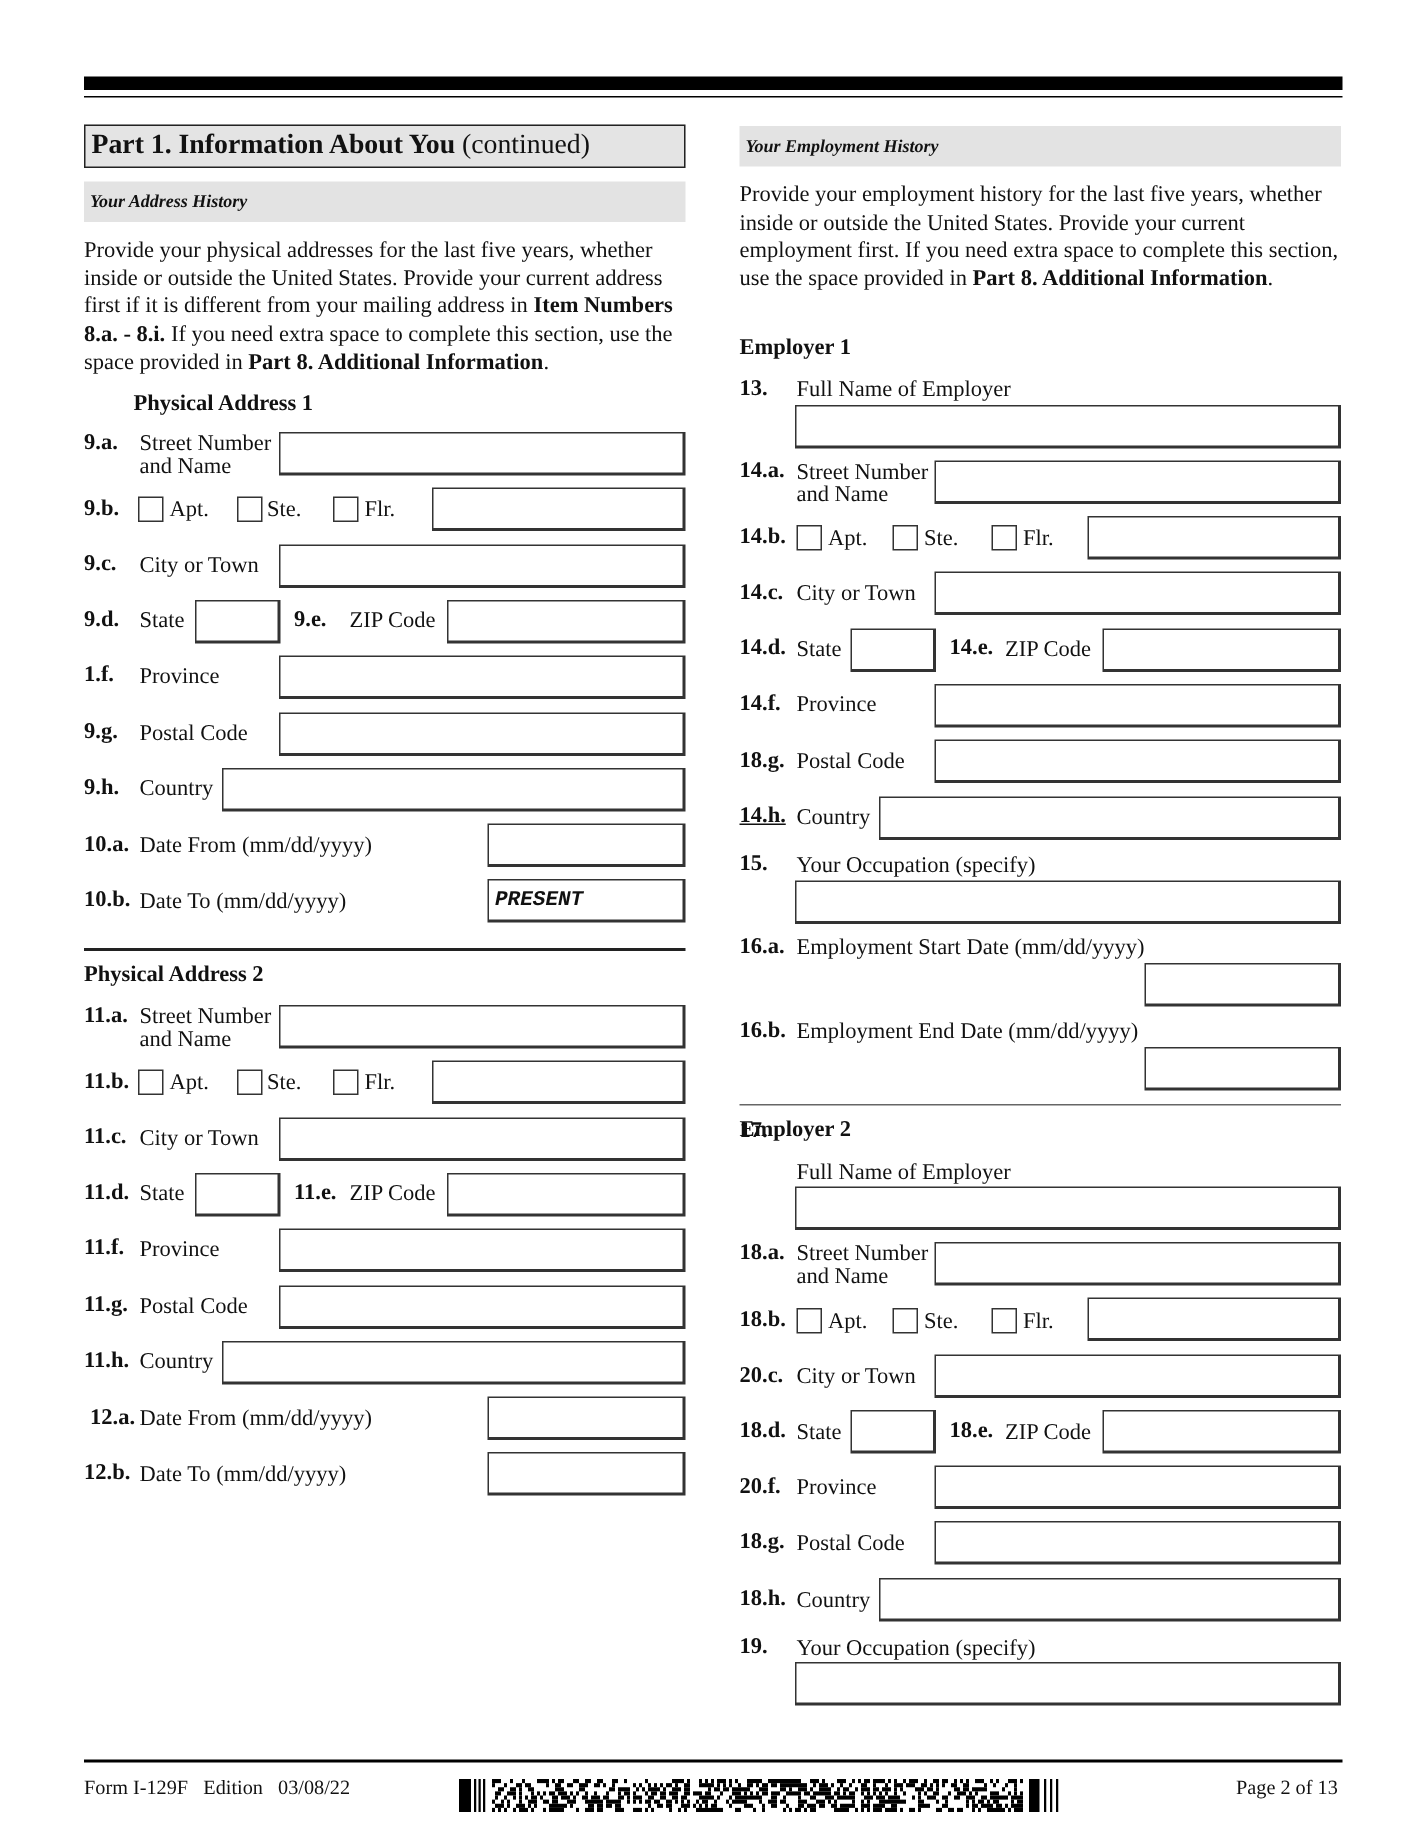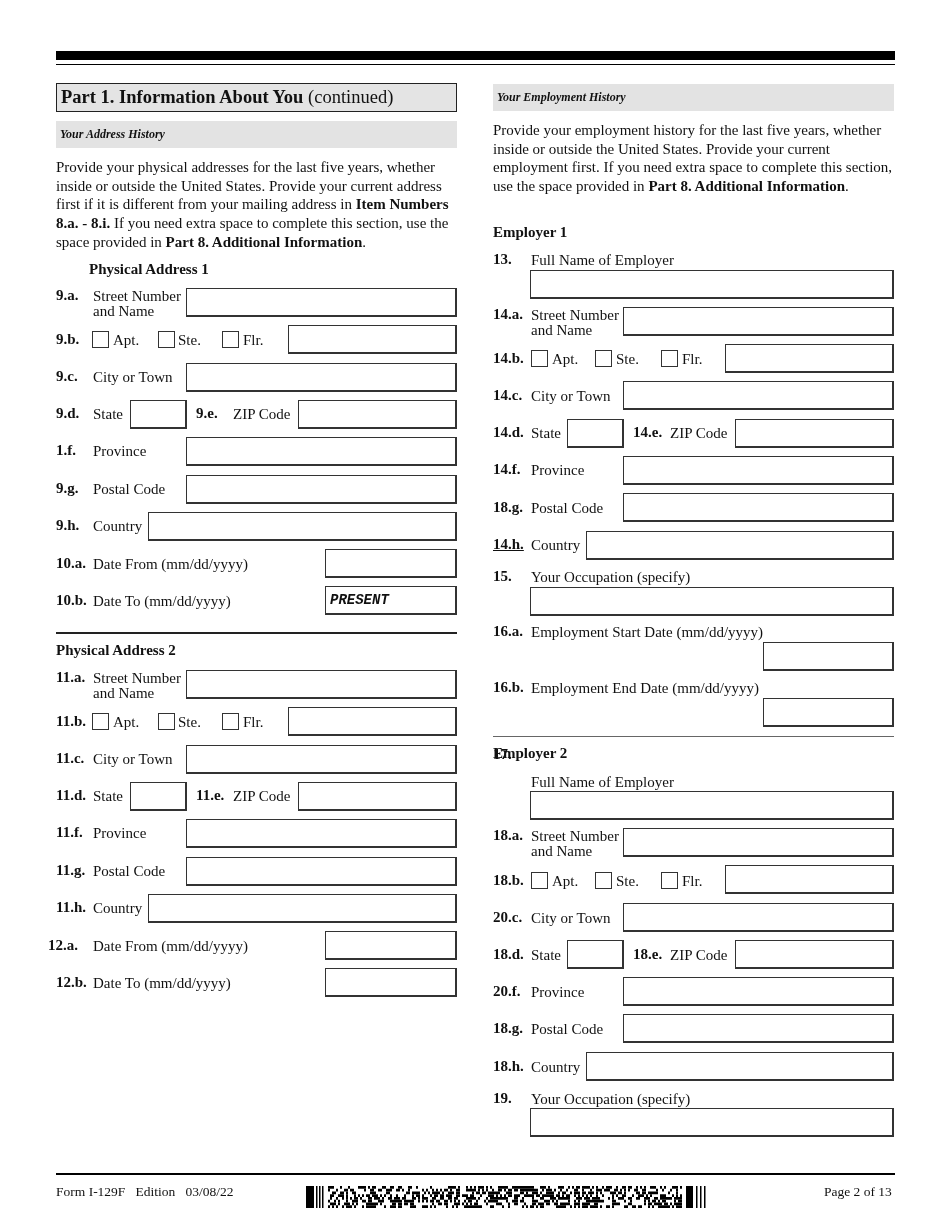--- a/index.html
+++ b/index.html
@@ -124,21 +124,21 @@
 <div class="box" style="left:186px; top:819px; width:271px;"></div>
 
 <div class="num" style="left:56px; top:862px;">11.g.</div>
 <div class="lbl" style="left:93px; top:863px;">Postal Code</div>
 <div class="box" style="left:186px; top:857px; width:271px;"></div>
 
 <div class="num" style="left:56px; top:899px;">11.h.</div>
 <div class="lbl" style="left:93px; top:900px;">Country</div>
 <div class="box" style="left:148px; top:894px; width:309px;"></div>
 
-<div class="num" style="left:48px; top:937px;">12.a.</div>
+<div class="num" style="left:60px; top:937px;">12.a.</div>
 <div class="lbl" style="left:93px; top:938px;">Date From (mm/dd/yyyy)</div>
 <div class="box" style="left:325px; top:931px; width:132px;"></div>
 
 <div class="num" style="left:56px; top:974px;">12.b.</div>
 <div class="lbl" style="left:93px; top:975px;">Date To (mm/dd/yyyy)</div>
 <div class="box" style="left:325px; top:968px; width:132px;"></div>
 
 <div class="abs section-header" style="left:493px; top:84px; width:401px;">Your Employment History</div>
 
 <div class="abs para" style="left:493px; top:121px; width:402px;"><span>Provide your employment history for the last five years, whether inside or outside the United States.  Provide your current employment first.  If you need extra space to complete this section, use the space provided in </span><b>Part 8. Additional Information</b><span>.</span></div>

